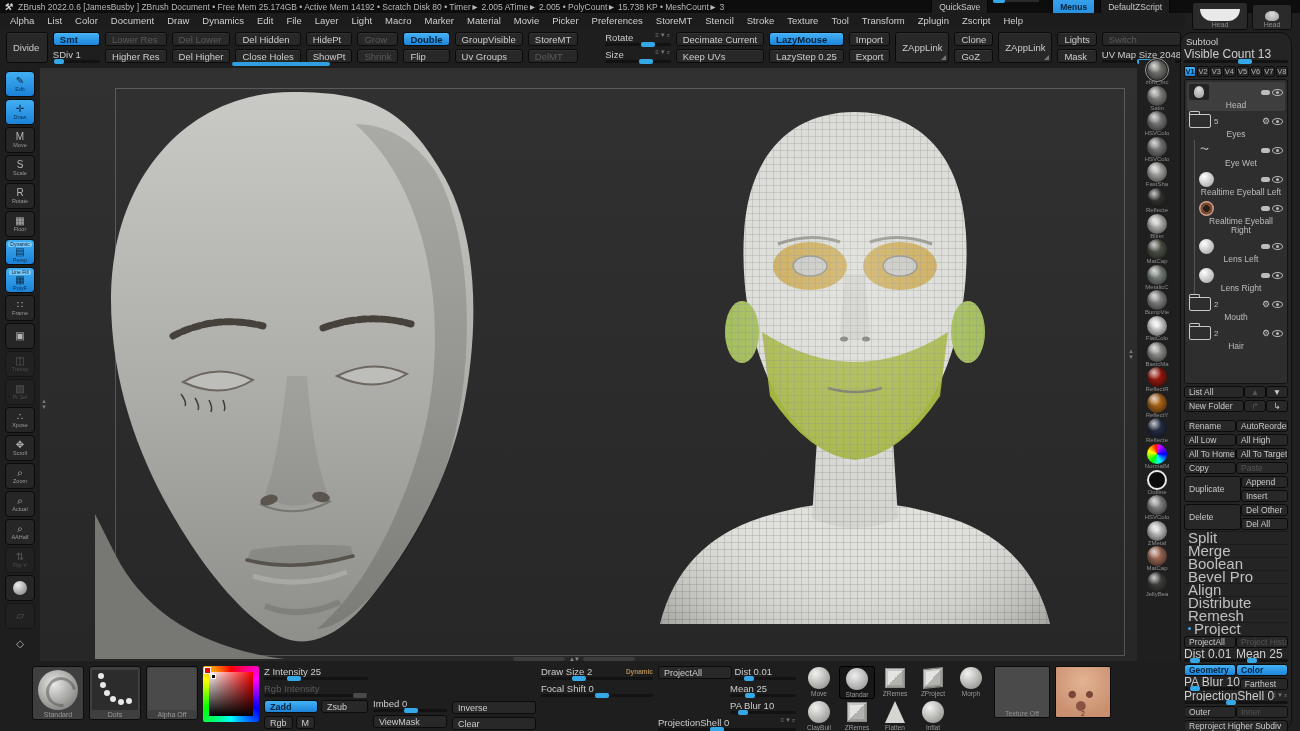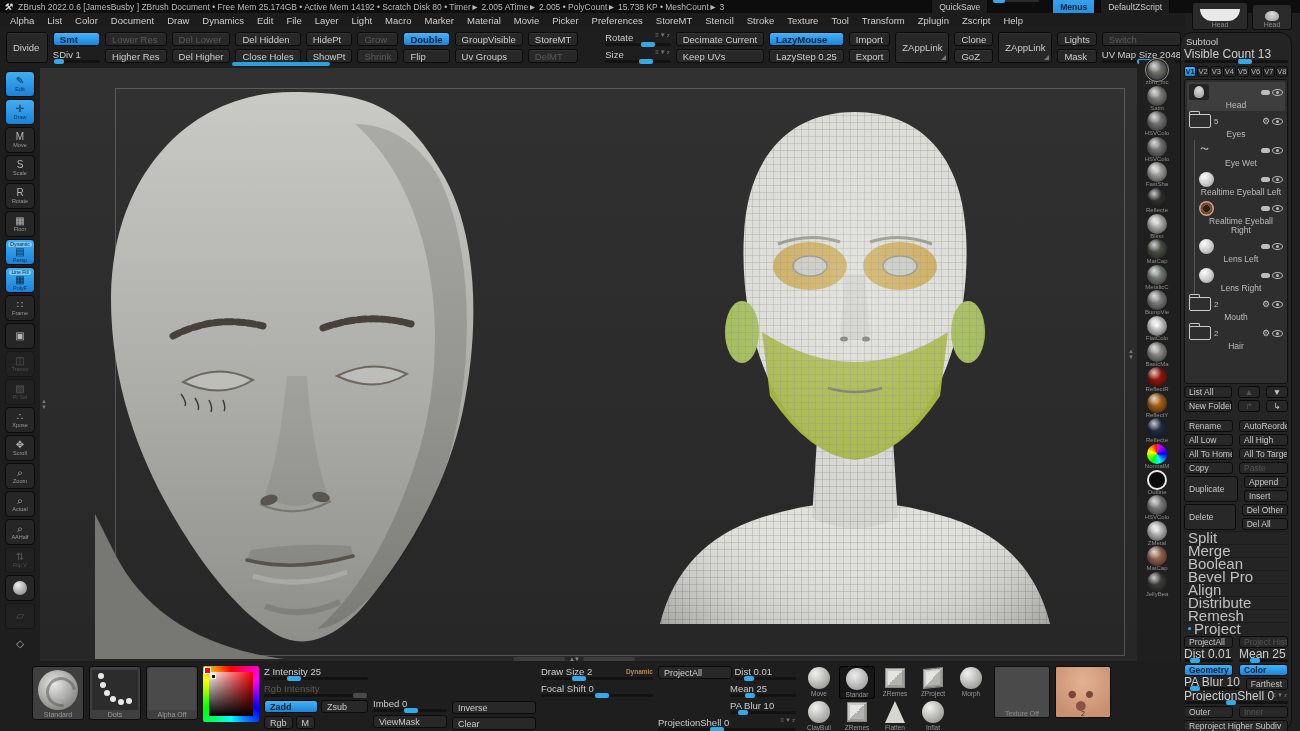--- a/index.html
+++ b/index.html
@@ -118,21 +118,21 @@
   .gear{color:#c5c5c5;font-size:9px;line-height:9px;}
   .folder{width:22px;height:14px;border:1px solid #c9c9c9;border-radius:2px;position:relative;flex:none;}
   .folder:before{content:"";position:absolute;top:-4px;left:-1px;width:9px;height:3px;border:1px solid #c9c9c9;
                  border-bottom:none;border-radius:2px 2px 0 0;}
   .cnt{font-size:8px;color:#bdbdbd;}
   .sphthumb{width:15px;height:15px;border-radius:50%;
             background:radial-gradient(circle at 35% 30%,#fff,#9a9a9a);}
   .eyeballthumb{width:15px;height:15px;border-radius:50%;background:radial-gradient(circle at 50% 50%,#2a2016 0 30%,#7a4a33 32% 55%,#c89a86 58%,#e0b4a4);}
   .lashthumb{width:18px;height:10px;position:relative;}
   .lashthumb:after{content:"〜";color:#cfcfcf;font-size:9px;position:absolute;left:1px;top:-2px;}
-  .prow{display:flex;gap:6px;margin-top:2px;}
+  .prow{display:flex;gap:0;margin-top:2px;}
   .pb{flex:1;background:#282828;border:1px solid #0b0b0b;border-radius:3px;height:12px;
       display:flex;align-items:center;padding:0 4px;color:#c9c9c9;font-size:8.5px;white-space:nowrap;overflow:hidden;}
   .pb.sq{flex:none;width:22px;justify-content:center;}
   .pb.dim{color:#555;}
   .pb.on{background:linear-gradient(#45b2f5,#1c84da);color:#04233c;font-weight:bold;}
   .pb.tall2{height:26px;}
   .sect{height:12px;display:flex;align-items:center;border-top:1px solid #1b1b1b;color:#c0c0c0;
         font-size:15px;padding-left:4px;margin-top:1px;}
   .sect .bdot{width:3px;height:3px;border-radius:50%;background:#35a9e8;margin-right:3px;}
   .pslider{flex:1;position:relative;}

